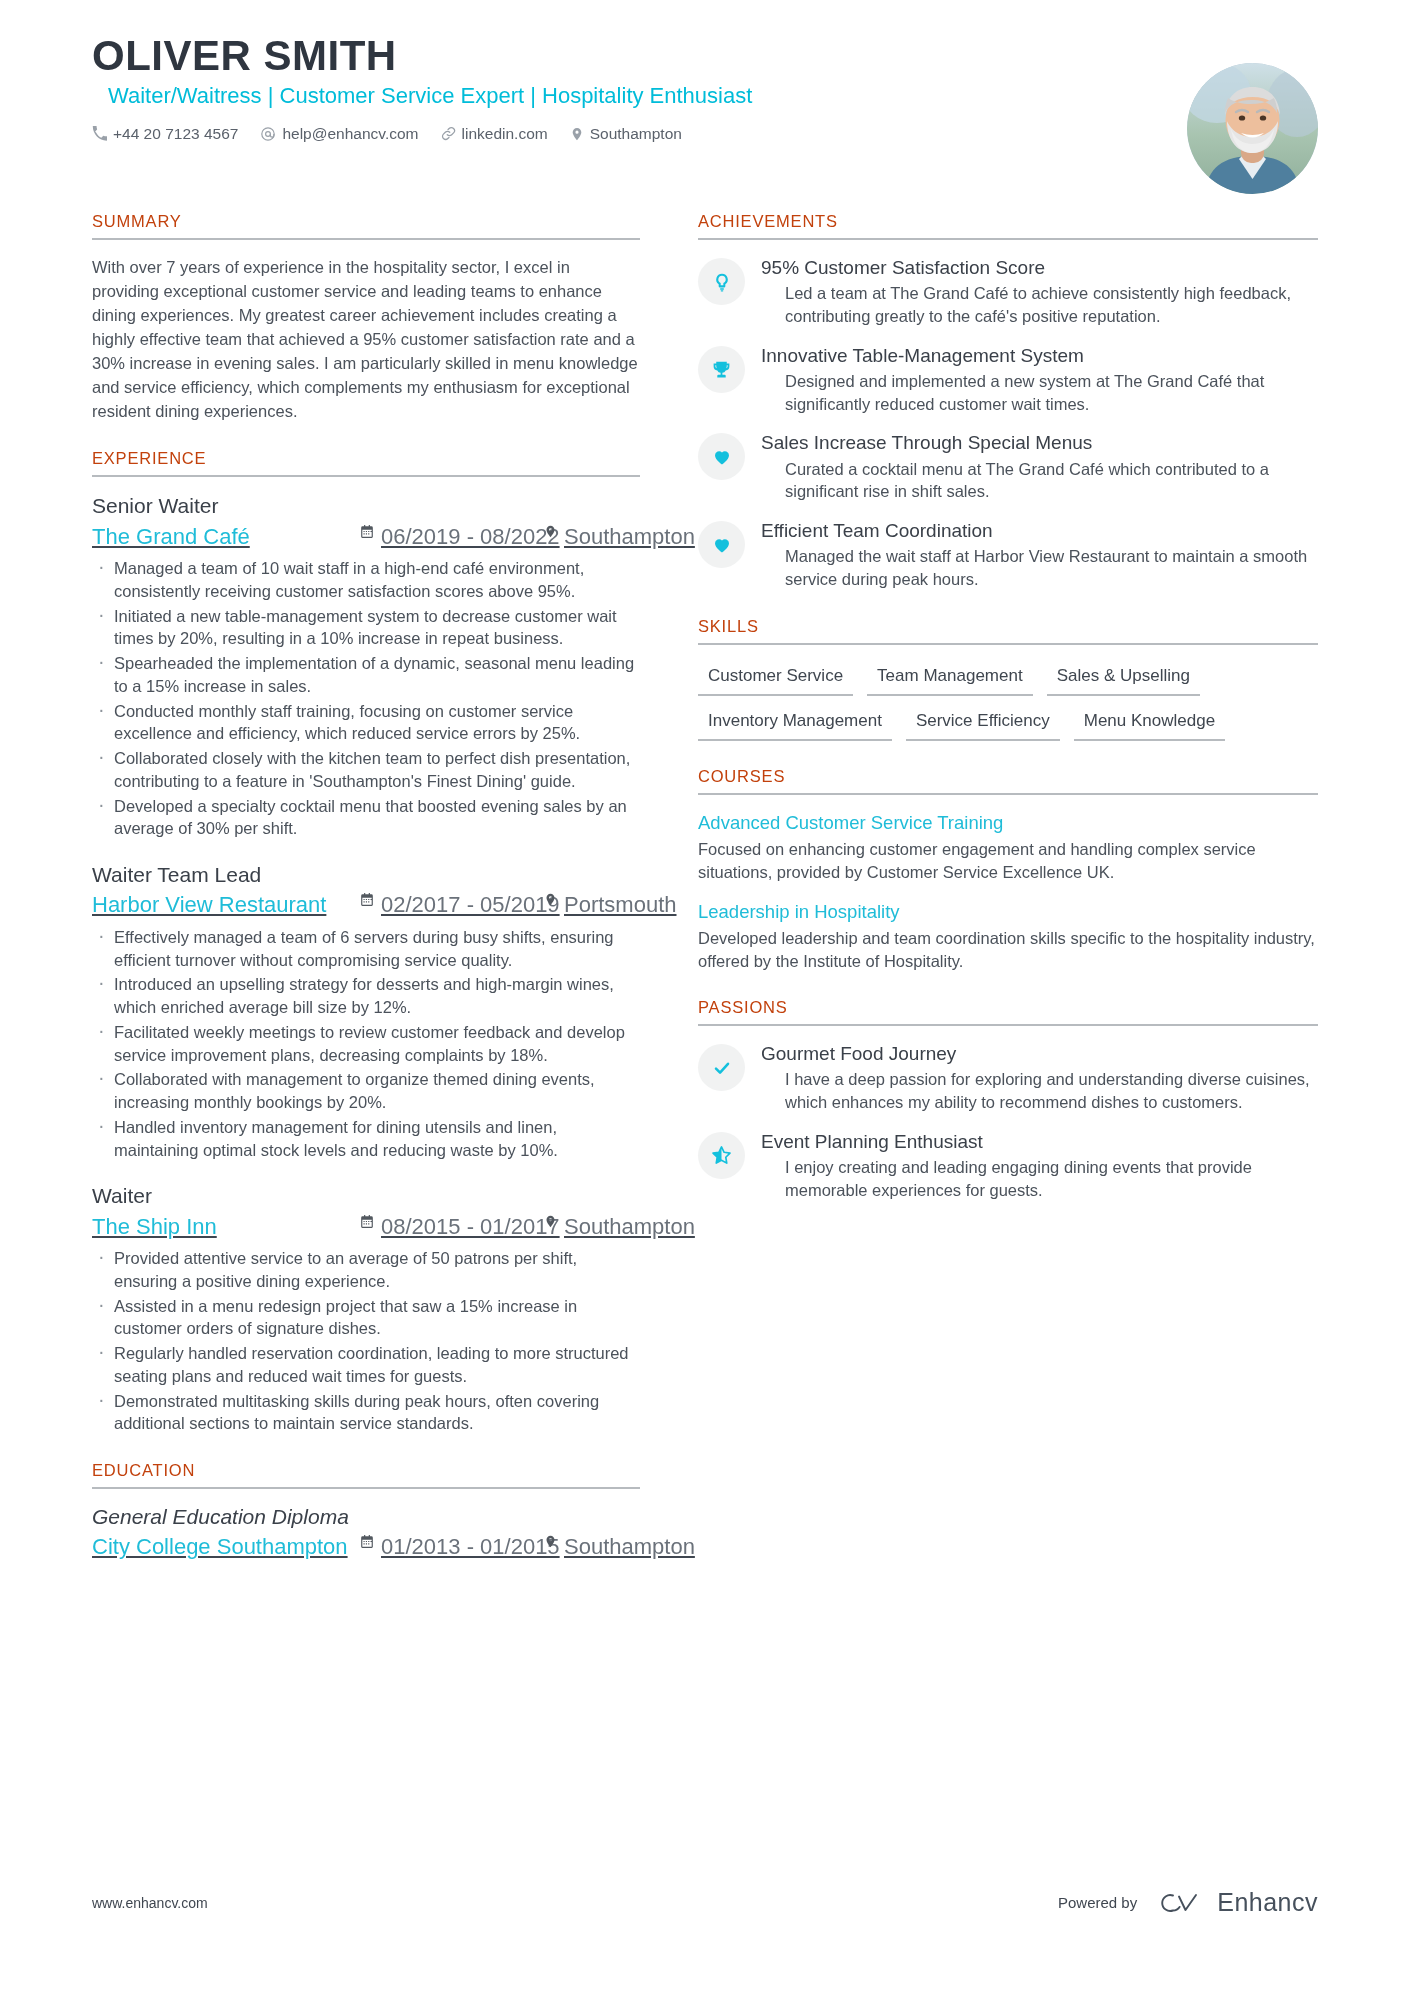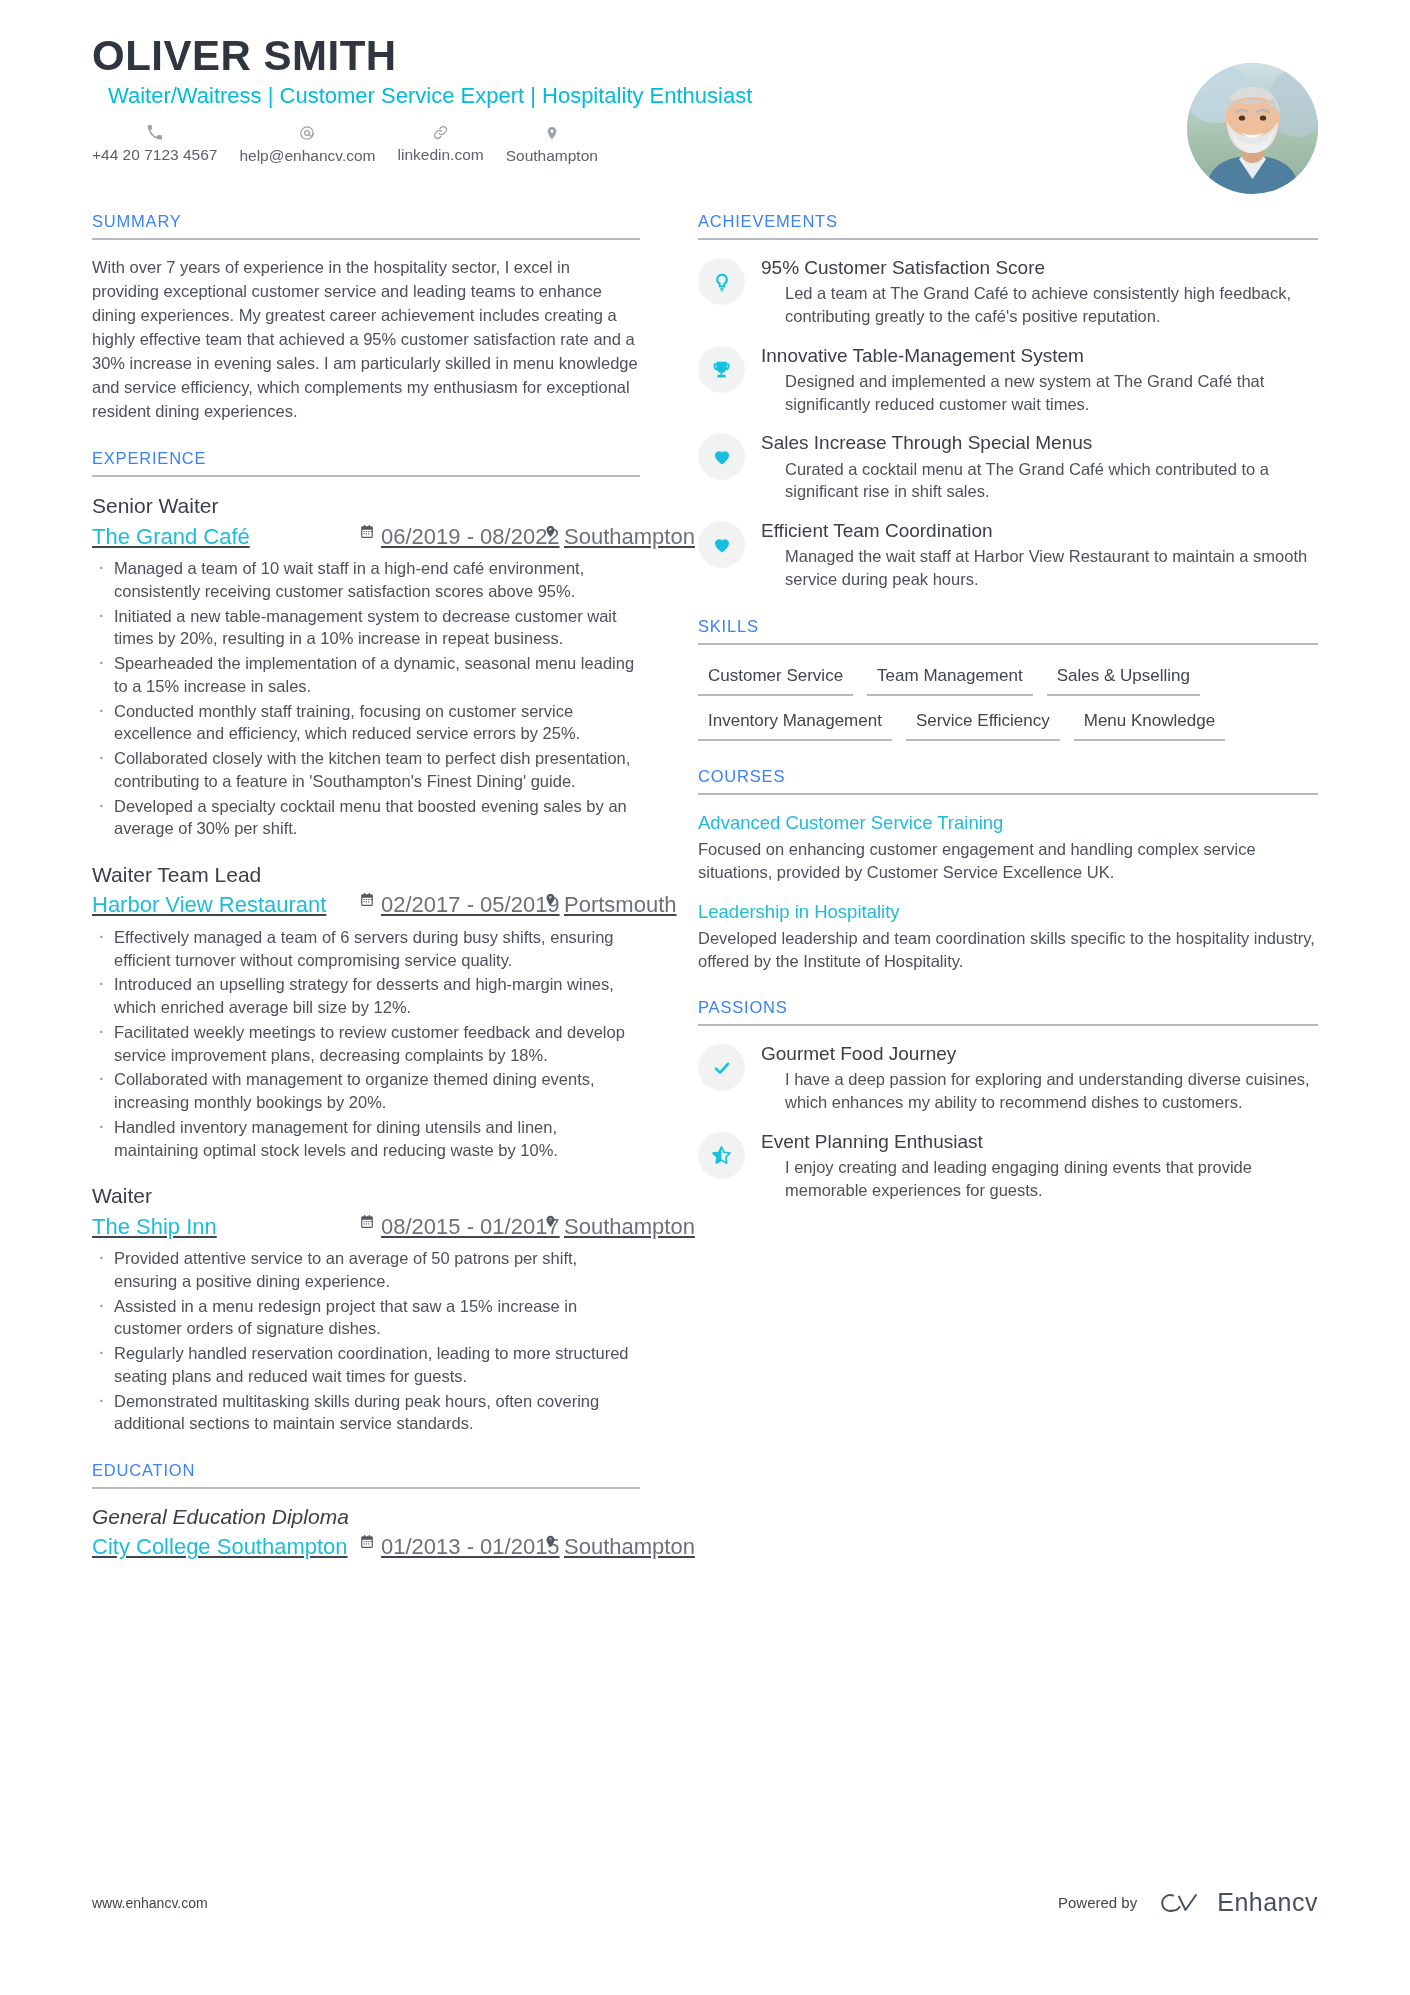--- a/index.html
+++ b/index.html
@@ -47,21 +47,20 @@
     align-items: center;
     gap: 22px;
     font-size: 15.5px;
     color: #5a616b;
   }
   .contact-item {
     display: flex;
     align-items: center;
     gap: 6px;
     white-space: nowrap;
-    flex-direction: column;
   }
   .contact-item .ico {
     display: inline-flex;
     align-items: center;
     color: #9aa1a9;
   }
   .contact-item .ico svg { display: block; }
 
   .photo {
     position: absolute;
@@ -81,21 +80,21 @@
     gap: 0px;
     margin-top: 12px;
   }
   .col-left { width: 570px; padding-right: 22px; }
   .col-gap { width: 36px; }
   .col-right { width: 620px; }
 
   .sec-title {
     font-size: 16.5px;
     letter-spacing: 0.8px;
-    color: #3b82f6;
+    color: #c2410c;
     font-weight: 400;
     text-transform: uppercase;
     padding-bottom: 7px;
     border-bottom: 2.5px solid #b7bbbf;
     margin: 0 0 16px 0;
   }
   .section { margin-bottom: 26px; }
 
   .summary-text {
     font-size: 16.5px;

